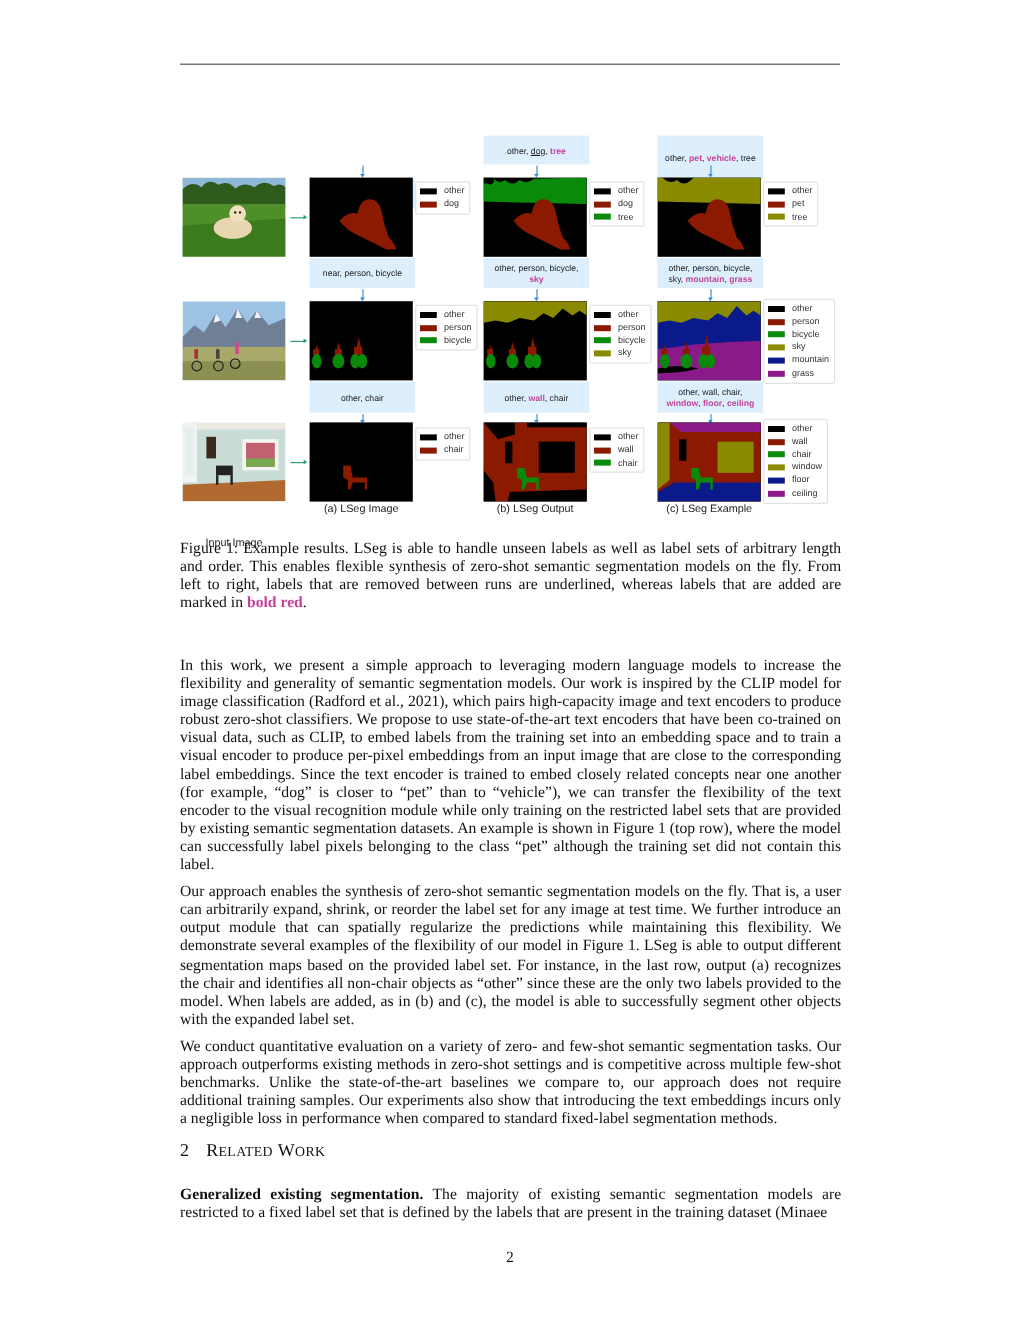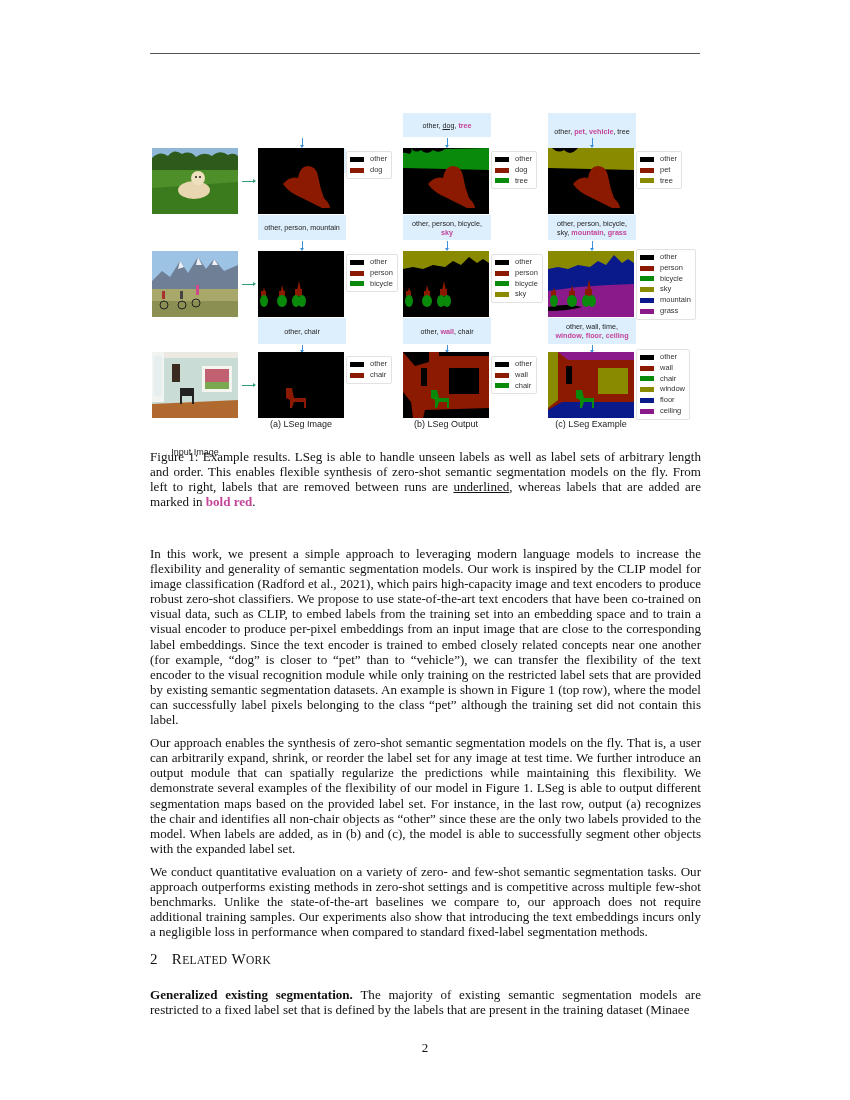--- a/index.html
+++ b/index.html
@@ -16,21 +16,21 @@
   .photo { position: absolute; width: 86px; height: 66px; overflow: hidden; }
   .seg { position: absolute; width: 86px; height: 66px; background: #000; overflow: hidden; }
   .seg svg, .photo svg { width: 100%; height: 100%; display: block; }
   .legend { position: absolute; background: #fff; border: 1px solid #e2e2e2; border-radius: 2px; padding: 2px 4px 2px 3px; font-size: 7.5px; line-height: 10.8px; color: #333; }
   .legend .row { display: flex; align-items: center; white-space: nowrap; }
   .legend .sw { display: inline-block; width: 14px; height: 5px; margin-right: 6px; }
   .figcap { position: absolute; top: 419px; font-size: 9px; color: #222; text-align: center; }
   .text { position: absolute; left: 150px; width: 551px; font-size: 13.05px; line-height: 15.1px; text-align: justify; color: #111; }
   .text p { margin: 0 0 8px 0; }
   .redbold { color: #c4449a; font-weight: bold; }
-  .ul { text-decoration: underline; }
+  .ul { }
   .sec { position: absolute; left: 150px; top: 951px; font-size: 15px; letter-spacing: 0.3px; }
   .sec .num { margin-right: 14px; }
   .sec .sc-big { font-size: 15px; }
   .sec .sc-small { font-size: 11.5px; }
   .pageno { position: absolute; top: 1040px; left: 0; width: 850px; text-align: center; font-size: 13px; }
 </style>
 </head>
 <body>
 
 <div class="rule"></div>
@@ -119,21 +119,21 @@
         <span class="sw" style="background: rgb(139, 26, 0);"></span>
         <span>pet</span>
       </div>
       <div class="row">
         <span class="sw" style="background: rgb(138, 138, 0);"></span>
         <span>tree</span>
       </div>
     </div>
 
   <div class="lbox" style="left:258px;top:215px;height:25px;">
-      <div><span>other, person, mountain</span></div>
+      <div><span>near, person, bicycle</span></div>
     </div>
   <div class="lbox" style="left:403px;top:215px;height:25px;">
       <div><span>other, person, bicycle,</span><br><span class="add">sky</span></div>
     </div>
   <div class="lbox" style="left:548px;top:215px;height:25px;">
       <div><span>other, person, bicycle,</span><br><span>sky, </span><span class="add">mountain</span><span>, </span><span class="add">grass</span></div>
     </div>
   <div class="darrow" style="left:302px;top:241px;height:8px;"></div>
   <div class="darrow" style="left:447px;top:241px;height:8px;"></div>
   <div class="darrow" style="left:592px;top:241px;height:8px;"></div>
@@ -263,21 +263,21 @@
       </div>
     </div>
 
   <div class="lbox" style="left:258px;top:318px;height:26px;">
       <div><span>other, chair</span></div>
     </div>
   <div class="lbox" style="left:403px;top:318px;height:26px;">
       <div><span>other, </span><span class="add">wall</span><span>, chair</span></div>
     </div>
   <div class="lbox" style="left:548px;top:318px;height:26px;">
-      <div><span>other, wall, time,</span><br><span class="add">window</span><span>, </span><span class="add">floor</span><span>, </span><span class="add">ceiling</span></div>
+      <div><span>other, wall, chair,</span><br><span class="add">window</span><span>, </span><span class="add">floor</span><span>, </span><span class="add">ceiling</span></div>
     </div>
   <div class="darrow" style="left:302px;top:345px;height:6px;"></div>
   <div class="darrow" style="left:447px;top:345px;height:6px;"></div>
   <div class="darrow" style="left:592px;top:345px;height:6px;"></div>
 
   <div class="photo" style="left:152px;top:352px;">
     <svg viewBox="0 0 86 66" preserveAspectRatio="none">
       <rect width="86" height="66" fill="#c9dcd6"></rect>
       <rect width="86" height="6" fill="#ece8e2"></rect>
       <rect x="0" y="0" width="12" height="50" fill="#f2f4f2"></rect>

